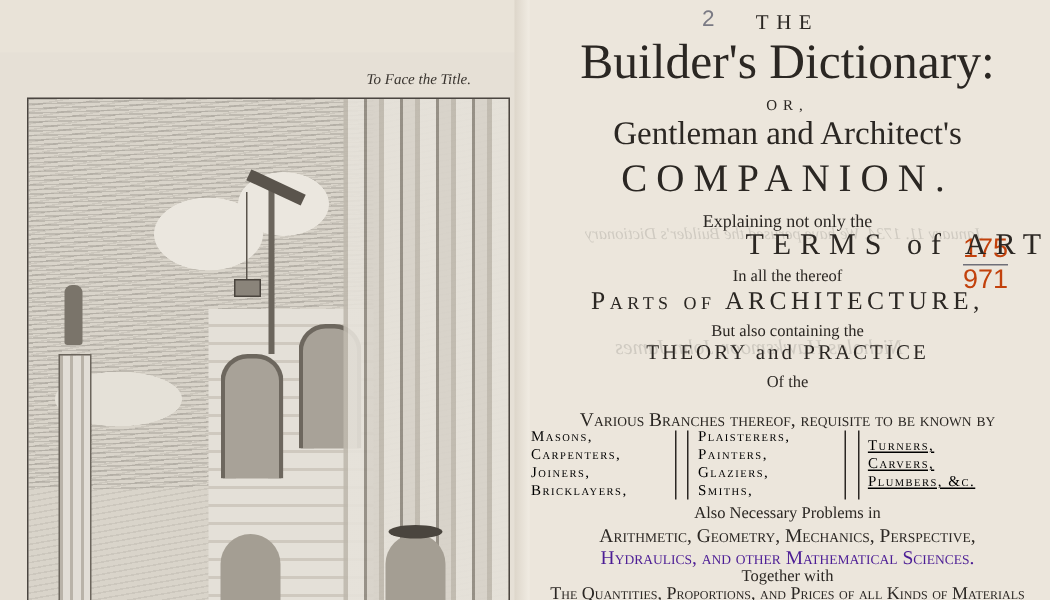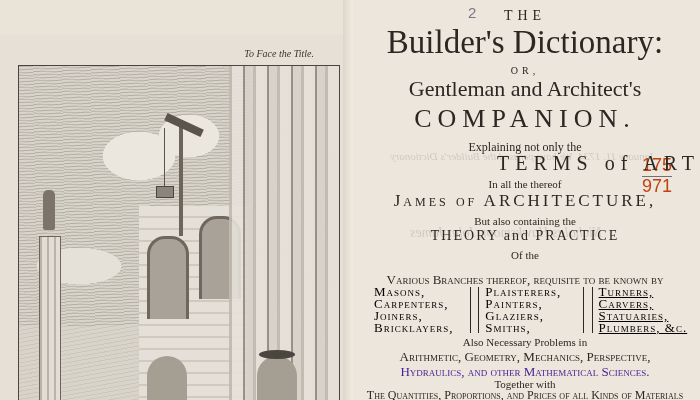--- a/index.html
+++ b/index.html
@@ -29,21 +29,21 @@
     .crane-load { position:absolute; left:137px; top:120px; width:16px; height:10px; background:#8a847a; border:1px solid #4a453e; }
     .figure { position:absolute; width:40px; height:90px; background:#a49e93; border-radius:20px 20px 4px 4px; }
     .figure .hat { position:absolute; left:2px; top:-6px; width:36px; height:9px; background:#4a453e; border-radius:50%; }
     .right-page .tp { position:absolute; left:0; top:0; width:350px; color:#2b2723; text-align:center; }
     .pencil-num { position:absolute; left:118px; top:4px; font-family:"Liberation Sans", sans-serif; font-size:15px; color:#7a7a84; }
     .pencil-sh { position:absolute; left:292px; top:156px; font-family:"Liberation Sans", sans-serif; font-size:18px; color:#c2410c; line-height:1.1; }
     .pencil-sh span { display:block; }
     .pencil-sh .a { border-bottom:1px solid #6f6f78; }
     .line { position:absolute; left:0; width:350px; white-space:nowrap; text-align:center; }
     .sc { font-variant:small-caps; }
-    .cols { position:absolute; left:24px; top:286px; width:320px; height:48px; display:flex; font-size:13px; line-height:12px; font-variant:small-caps; letter-spacing:1px;align-items:center; }
+    .cols { position:absolute; left:4px; top:286px; width:320px; height:48px; display:flex; font-size:10px; line-height:12px; font-variant:small-caps; letter-spacing:1px;align-items:center; }
     .cols .col { text-align:left; }
     .cols .rule { width:8px; margin:0 6px; border-left:1.2px solid #2b2723; border-right:1.2px solid #2b2723; height:46px; }
     .bleed { position:absolute; color:rgba(80,75,70,0.18); font-size:11px; font-style:italic; white-space:nowrap; transform:scaleX(-1); }
   </style>
 </head>
 <body>
 
 <div class="spread">
   <div class="left-page">
     <div class="plate-caption">To Face the Title.</div>
@@ -76,21 +76,21 @@
     </div>
     <div class="tp">
       <div class="line" style="top:8px;font-size:14px;letter-spacing:5px;">THE</div>
       <div class="line" style="top:24px;font-size:33px;">Builder's Dictionary:</div>
       <div class="line" style="top:65px;font-size:10px;letter-spacing:4px;">OR,</div>
       <div class="line" style="top:76px;font-size:22px;">Gentleman and Architect's</div>
       <div class="line" style="top:104px;font-size:26px;letter-spacing:6px;">COMPANION.</div>
       <div class="line" style="top:140px;font-size:12px;">Explaining not only the</div>
       <div class="line" style="top:152px;font-size:20px;letter-spacing:6px;text-align:right;">TERMS of ART</div>
       <div class="line" style="top:178px;font-size:11px;">In all the thereof</div>
-      <div class="line sc" style="top:191px;font-size:17px;letter-spacing:3px;">James of ARCHITECTURE,</div>
+      <div class="line sc" style="top:191px;font-size:17px;letter-spacing:3px;">Parts of ARCHITECTURE,</div>
       <div class="line" style="top:215px;font-size:11px;">But also containing the</div>
       <div class="line" style="top:228px;font-size:14px;letter-spacing:2px;">THEORY and PRACTICE</div>
       <div class="line" style="top:249px;font-size:11px;">Of the</div>
       <div class="line sc" style="top:272px;font-size:13px;">Various Branches thereof, requisite to be known by</div>
     </div>
     <div class="cols">
       <div class="col" style="width:94px;">
         <div>Masons,</div>
         <div>Carpenters,</div>
         <div>Joiners,</div>
@@ -100,21 +100,20 @@
       <div class="col" style="width:96px;">
         <div>Plaisterers,</div>
         <div>Painters,</div>
         <div>Glaziers,</div>
         <div>Smiths,</div>
       </div>
       <div class="rule"></div>
       <div class="col" style="width:100px;text-decoration:underline;">
         <div>Turners,</div>
         <div>Carvers,</div>
-        <div>Statuaries,</div>
         <div>Plumbers, &amp;c.</div>
       </div>
     </div>
     <div class="tp">
       <div class="line" style="top:336px;font-size:11px;color:#2b2723;">Also Necessary Problems in</div>
       <div class="line sc" style="top:349px;font-size:13px;color:#2b2723;">Arithmetic, Geometry, Mechanics, Perspective,</div>
       <div class="line sc" style="top:364px;font-size:13px;color:#4c1d95;">Hydraulics, and other Mathematical Sciences.</div>
       <div class="line" style="top:378px;font-size:11px;color:#2b2723;">Together with</div>
       <div class="line sc" style="top:388px;font-size:12px;color:#2b2723;">The Quantities, Proportions, and Prices of all Kinds of Materials</div>
     </div>

